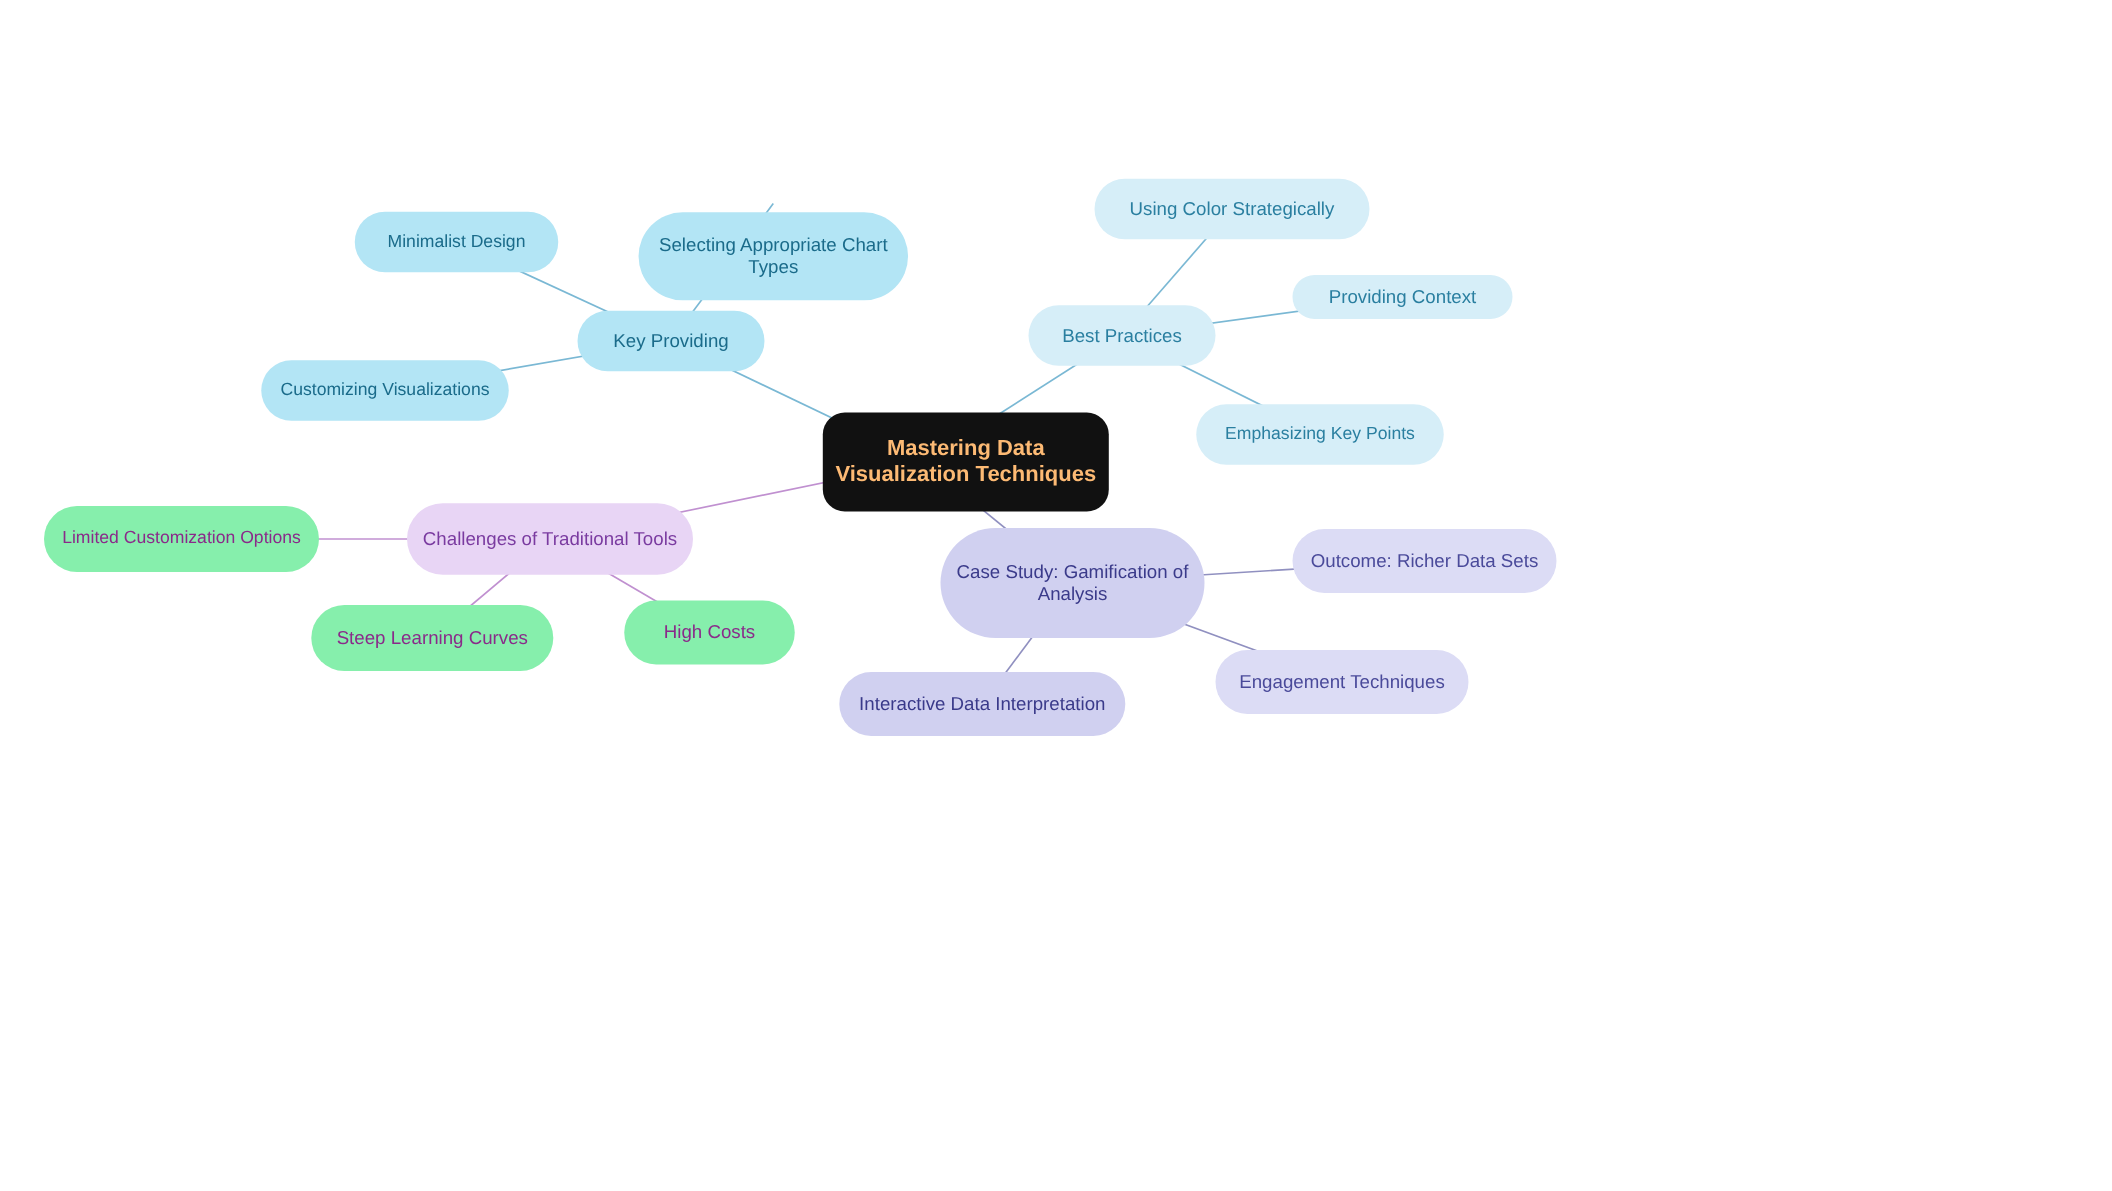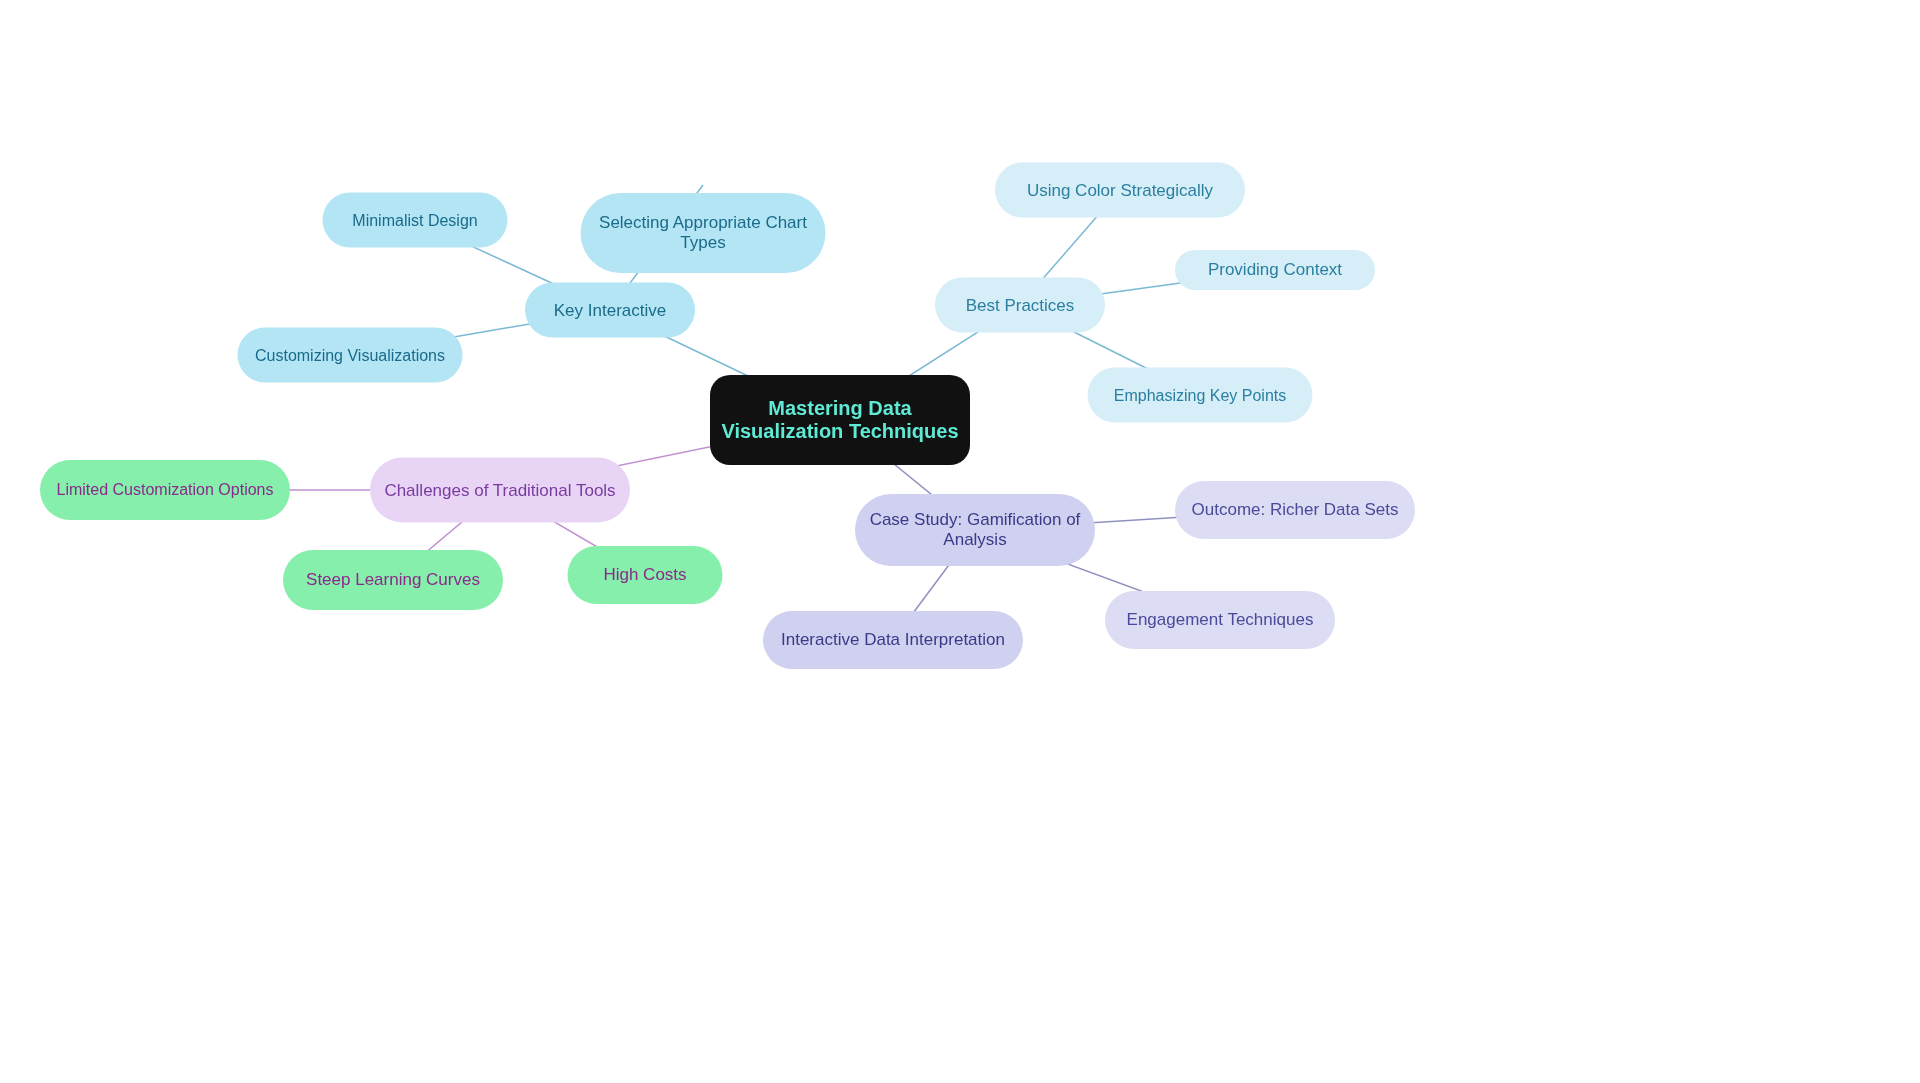--- a/index.html
+++ b/index.html
@@ -35,26 +35,27 @@
       justify-content: center;
       text-align: center;
       font-size: 18px;
       font-weight: 500;
       cursor: pointer;
       transform: translate(-50%, -50%);
     }
 
     .node-center {
       background: #111111;
-      color: #5eead4;
+      color: #fdba74;
       font-size: 20px;
       font-weight: 600;
       width: 260px;
       height: 90px;
       border-radius: 20px;
+      margin-left: 38px;
     }
 
     .node-blue {
       background: #b3e5f5;
       color: #1a6b8a;
       border: none;
     }
 
     .node-blue-light {
       background: #d6eef8;
@@ -120,21 +121,21 @@
 
     <line x1="975" y1="530" x2="1295" y2="510" stroke="#9090c0" stroke-width="1.5"></line>
 
     <line x1="975" y1="530" x2="1220" y2="620" stroke="#9090c0" stroke-width="1.5"></line>
 
     <line x1="975" y1="530" x2="893" y2="640" stroke="#9090c0" stroke-width="1.5"></line>
   </svg>
 
   <div class="node node-center" style="left: 840px; top: 420px;">Mastering Data Visualization Techniques</div>
 
-  <div class="node node-blue" style="left: 610px; top: 310px; width: 170px; height: 55px; font-size: 17px;">Key Interactive</div>
+  <div class="node node-blue" style="left: 610px; top: 310px; width: 170px; height: 55px; font-size: 17px;">Key Providing</div>
 
   <div class="node node-blue" style="left: 415px; top: 220px; width: 185px; height: 55px; font-size: 16px;">Minimalist Design</div>
 
   <div class="node node-blue" style="left: 703px; top: 185px; width: 245px; height: 80px; font-size: 17px; margin-top: 48px;">Selecting Appropriate Chart Types</div>
 
   <div class="node node-blue" style="left: 350px; top: 355px; width: 225px; height: 55px; font-size: 16px;">Customizing Visualizations</div>
 
   <div class="node node-blue-light" style="left: 1020px; top: 305px; width: 170px; height: 55px; font-size: 17px;">Best Practices</div>
 
   <div class="node node-blue-light" style="left: 1120px; top: 190px; width: 250px; height: 55px; font-size: 17px;">Using Color Strategically</div>
@@ -144,20 +145,20 @@
   <div class="node node-blue-light" style="left: 1200px; top: 395px; width: 225px; height: 55px; font-size: 16px;">Emphasizing Key Points</div>
 
   <div class="node node-purple" style="left: 500px; top: 490px; width: 260px; height: 65px; font-size: 17px;">Challenges of Traditional Tools</div>
 
   <div class="node node-pink" style="left: 165px; top: 490px; width: 250px; height: 60px; font-size: 16px;">Limited Customization Options</div>
 
   <div class="node node-pink" style="left: 393px; top: 580px; width: 220px; height: 60px; font-size: 17px;">Steep Learning Curves</div>
 
   <div class="node node-pink" style="left: 645px; top: 575px; width: 155px; height: 58px; font-size: 17px;">High Costs</div>
 
-  <div class="node node-lavender" style="left: 975px; top: 530px; width: 240px; height: 72px; font-size: 17px;">Case Study: Gamification of Analysis</div>
+  <div class="node node-lavender" style="left: 975px; top: 530px; width: 240px; height: 100px; font-size: 17px;">Case Study: Gamification of Analysis</div>
 
   <div class="node node-lavender-light" style="left: 1295px; top: 510px; width: 240px; height: 58px; font-size: 17px;">Outcome: Richer Data Sets</div>
 
   <div class="node node-lavender-light" style="left: 1220px; top: 620px; width: 230px; height: 58px; font-size: 17px;">Engagement Techniques</div>
 
   <div class="node node-lavender" style="left: 893px; top: 640px; width: 260px; height: 58px; font-size: 17px;">Interactive Data Interpretation</div>
 </div>
 
 </body></html>

